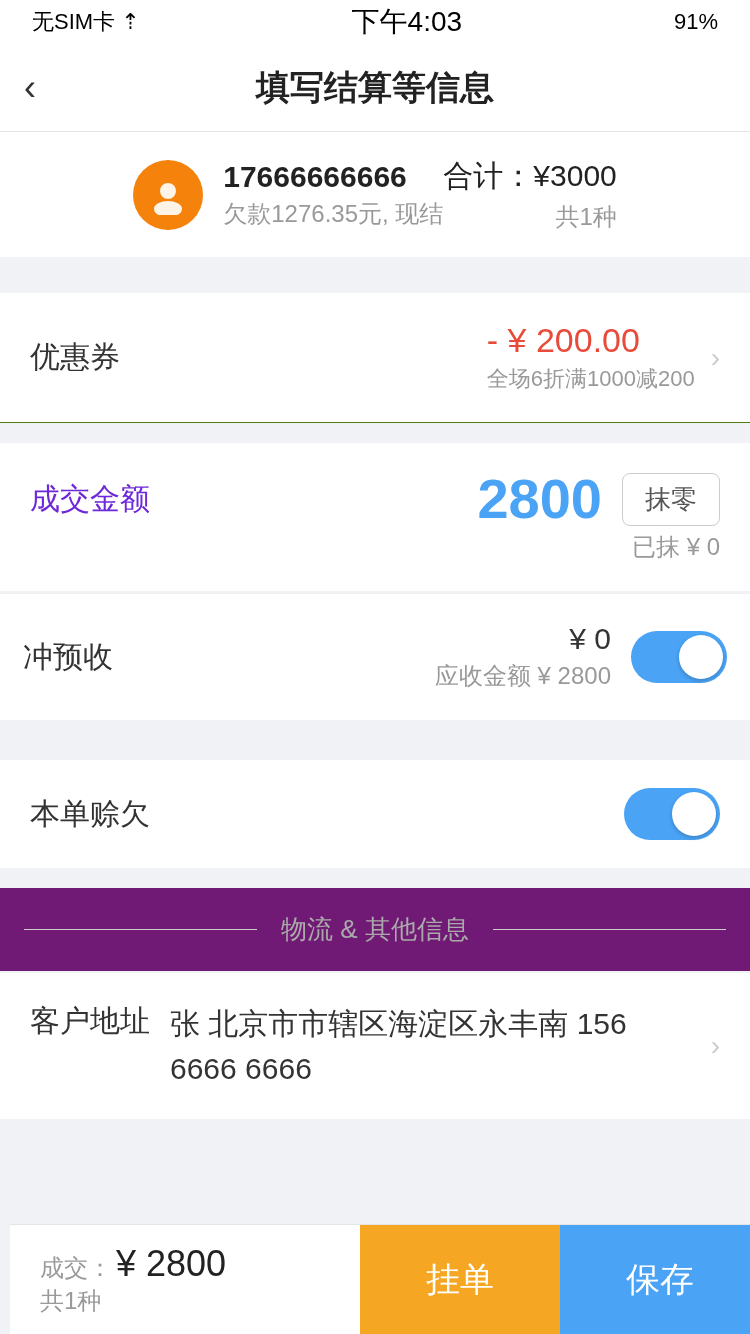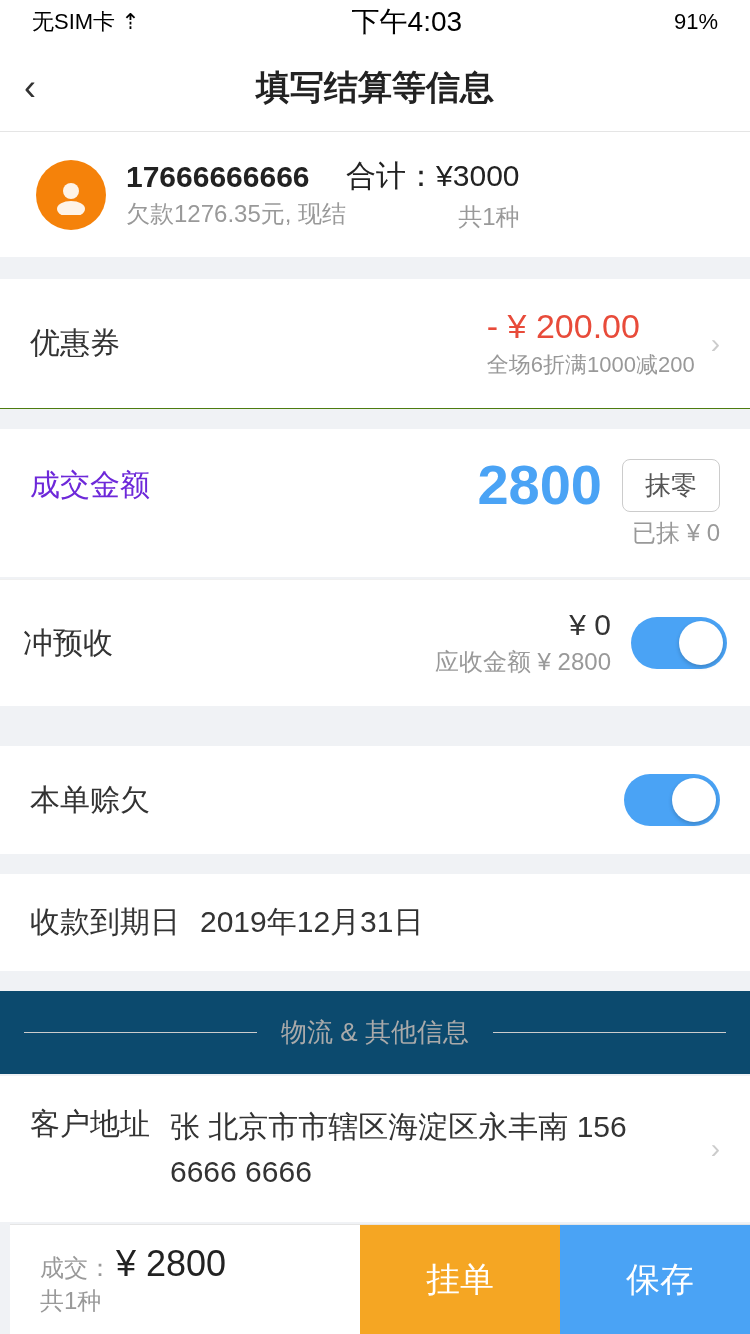--- a/index.html
+++ b/index.html
@@ -55,25 +55,25 @@
 
     
     .content {
       width: 750px;
       padding-bottom: 120px;
     }
 
     
     .customer-card {
       background: #fff;
-      padding: 24px 36px;
-      display: flex;
-      align-items: center;
-      justify-content: flex-start;
-      margin-bottom: 2px;
+      padding: 24px 18px;
+      display: flex;
+      align-items: center;
+      justify-content: center;
+      margin-bottom: 16px;
     }
     .customer-left { display: flex; align-items: center; gap: 20px; }
     .avatar {
       width: 70px;
       height: 70px;
       border-radius: 50%;
       background: #f5820a;
       display: flex;
       align-items: center;
       justify-content: center;
@@ -183,21 +183,21 @@
       padding: 28px 30px;
       display: flex;
       align-items: center;
       gap: 20px;
     }
     .due-date-label { font-size: 30px; color: #333; }
     .due-date-value { font-size: 30px; color: #333; }
 
     
     .logistics-divider {
-      background: #0c4a6e;
+      background: #701a75;
       padding: 24px 0;
       display: flex;
       align-items: center;
       justify-content: flex-end;
       margin-top: 20px;
     }
     .logistics-line {
       flex: 1;
       height: 1px;
       background: #ccc;
@@ -350,24 +350,20 @@
 
   <div class="section-divider"></div>
 
   <div class="arrears-section">
     <span class="arrears-label">本单赊欠</span>
     <div class="toggle-switch">
       <div class="toggle-switch-knob"></div>
     </div>
   </div>
 
-  <div class="due-date-section">
-    <span class="due-date-label">收款到期日</span>
-    <span class="due-date-value">2019年12月31日</span>
-  </div>
 
   <div class="logistics-divider">
     <div class="logistics-line"></div>
     <span class="logistics-text">物流 &amp; 其他信息</span>
     <div class="logistics-line"></div>
   </div>
 
   <div class="address-section">
     <span class="address-label">客户地址</span>
     <span class="address-value">张 北京市市辖区海淀区永丰南 156 6666 6666</span>

